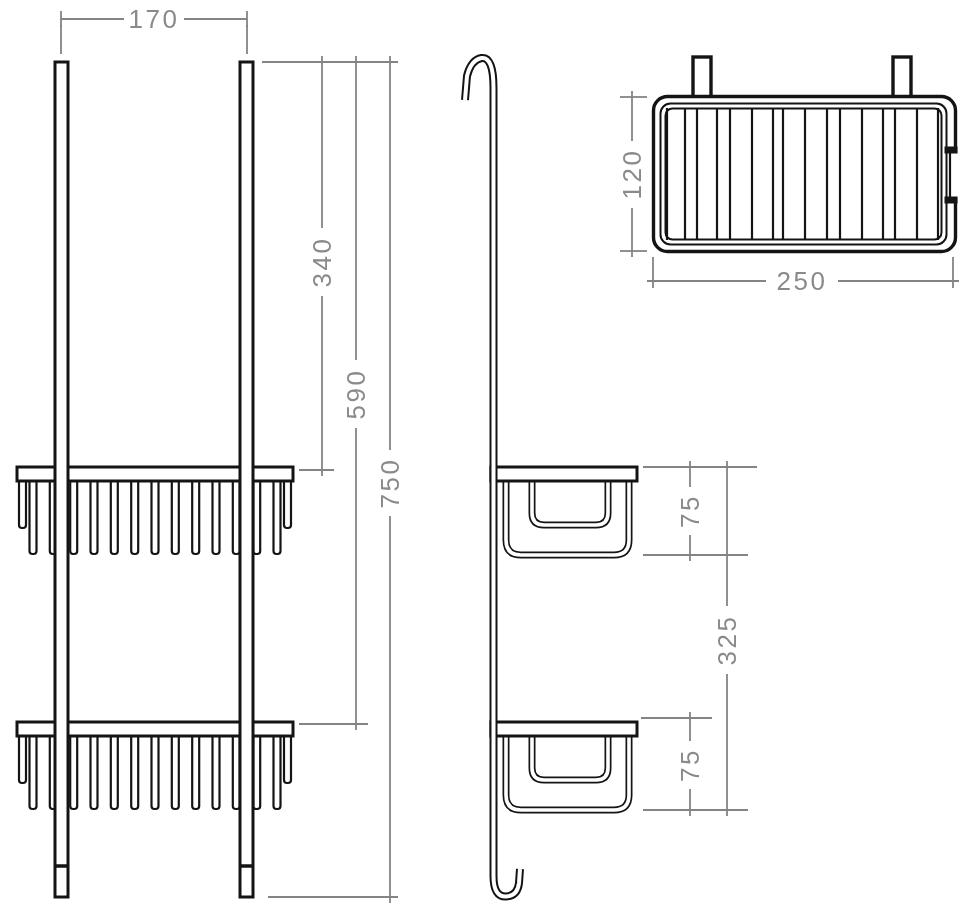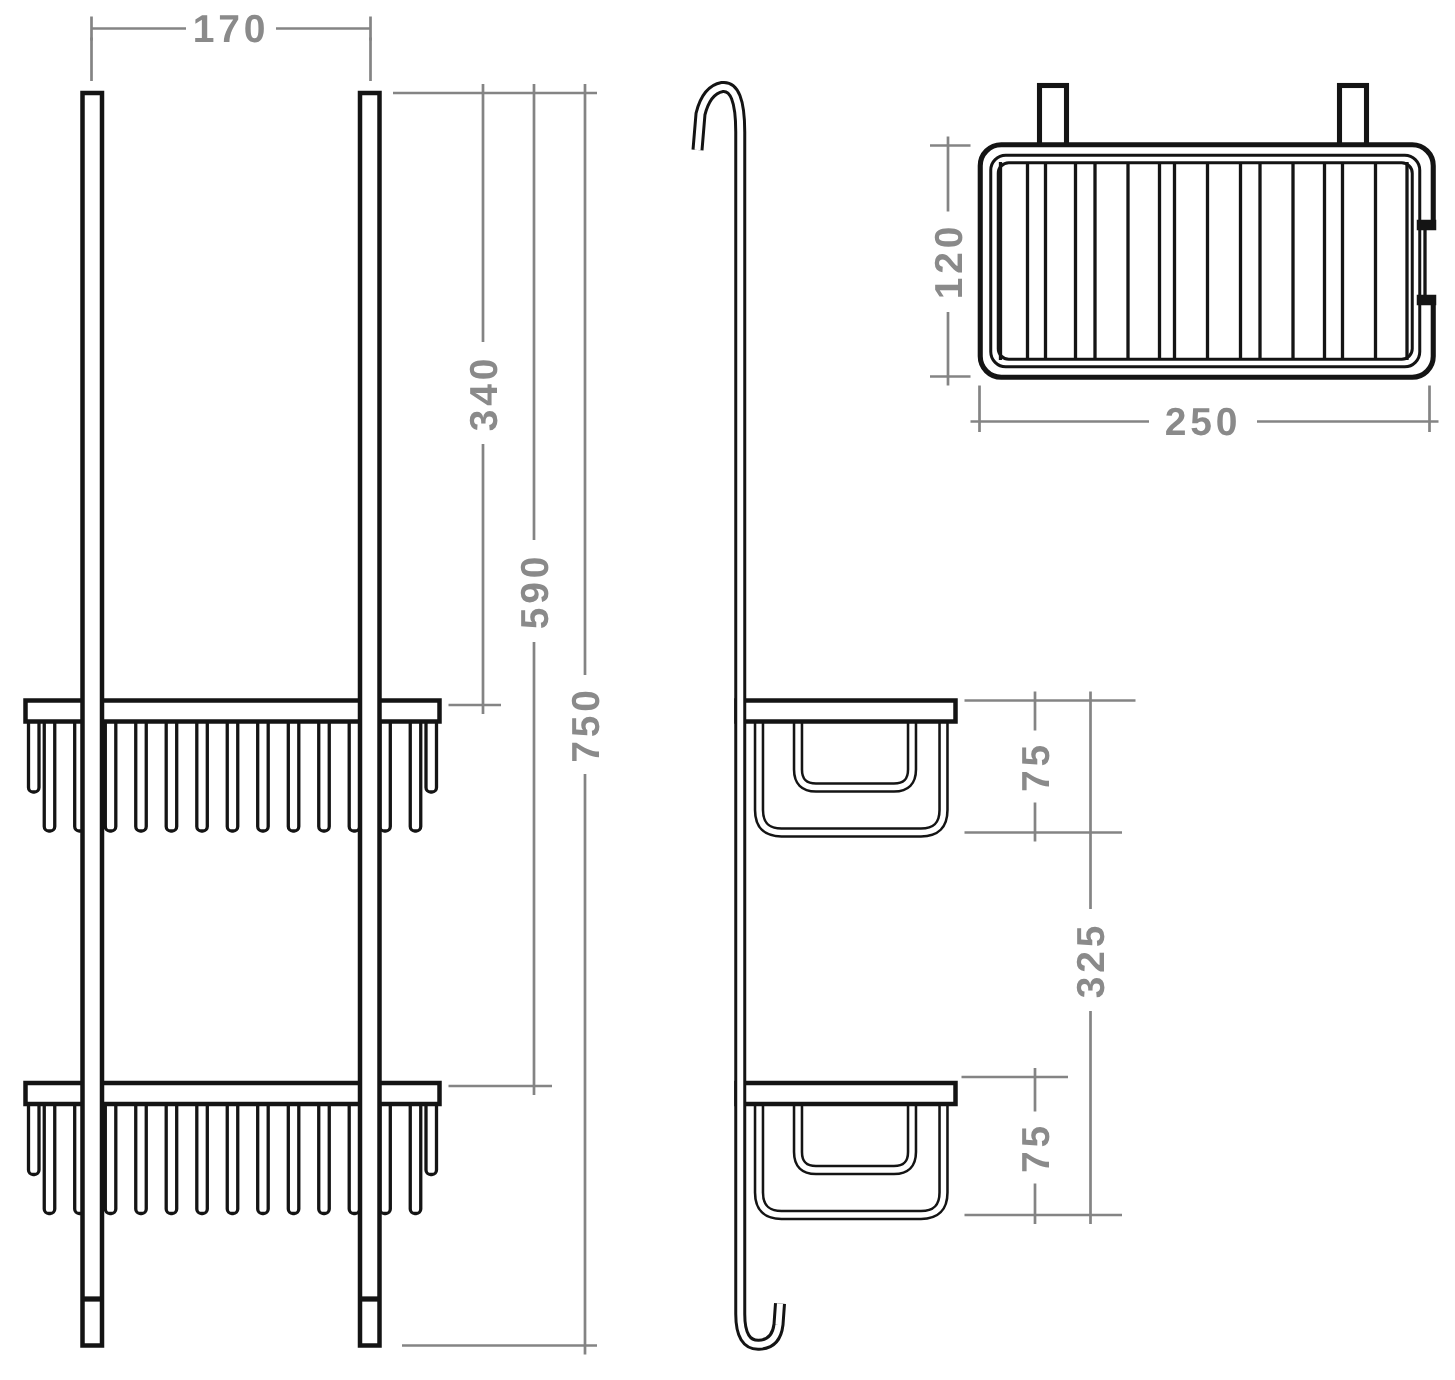--- a/index.html
+++ b/index.html
@@ -2,21 +2,21 @@
 <html style="--obj: #141414; --dim: #848484; --dimtext: #8a8a8a; --bg: #ffffff;"><head>
 <meta charset="utf-8">
 <style>
   :root{
     --obj:#141414;
     --dim:#848484;
     --dimtext:#8a8a8a;
     --bg:#ffffff;
   }
   html,body{margin:0;padding:0;background:var(--bg);}
-  .stage{width:970px;height:920px;position:relative;background:var(--bg);overflow:hidden;font-weight:bold;}
+  .stage{width:970px;height:920px;position:relative;background:var(--bg);overflow:hidden;}
   svg{display:block;font-family:"Liberation Sans", sans-serif;}
   
   .o3  {fill:#fff;stroke:var(--obj);stroke-width:3;}
   .o34 {fill:#fff;stroke:var(--obj);stroke-width:3.4;}
   .o22 {fill:#fff;stroke:var(--obj);stroke-width:2.2;}
   .ln2 {fill:none;stroke:var(--obj);stroke-width:2;}
   .ln22{fill:none;stroke:var(--obj);stroke-width:2.2;}
   .ln35{fill:none;stroke:var(--obj);stroke-width:3.5;}
   .wb  {fill:none;stroke:var(--obj);stroke-width:7;}
   .ww  {fill:none;stroke:#fff;stroke-width:3.6;}

